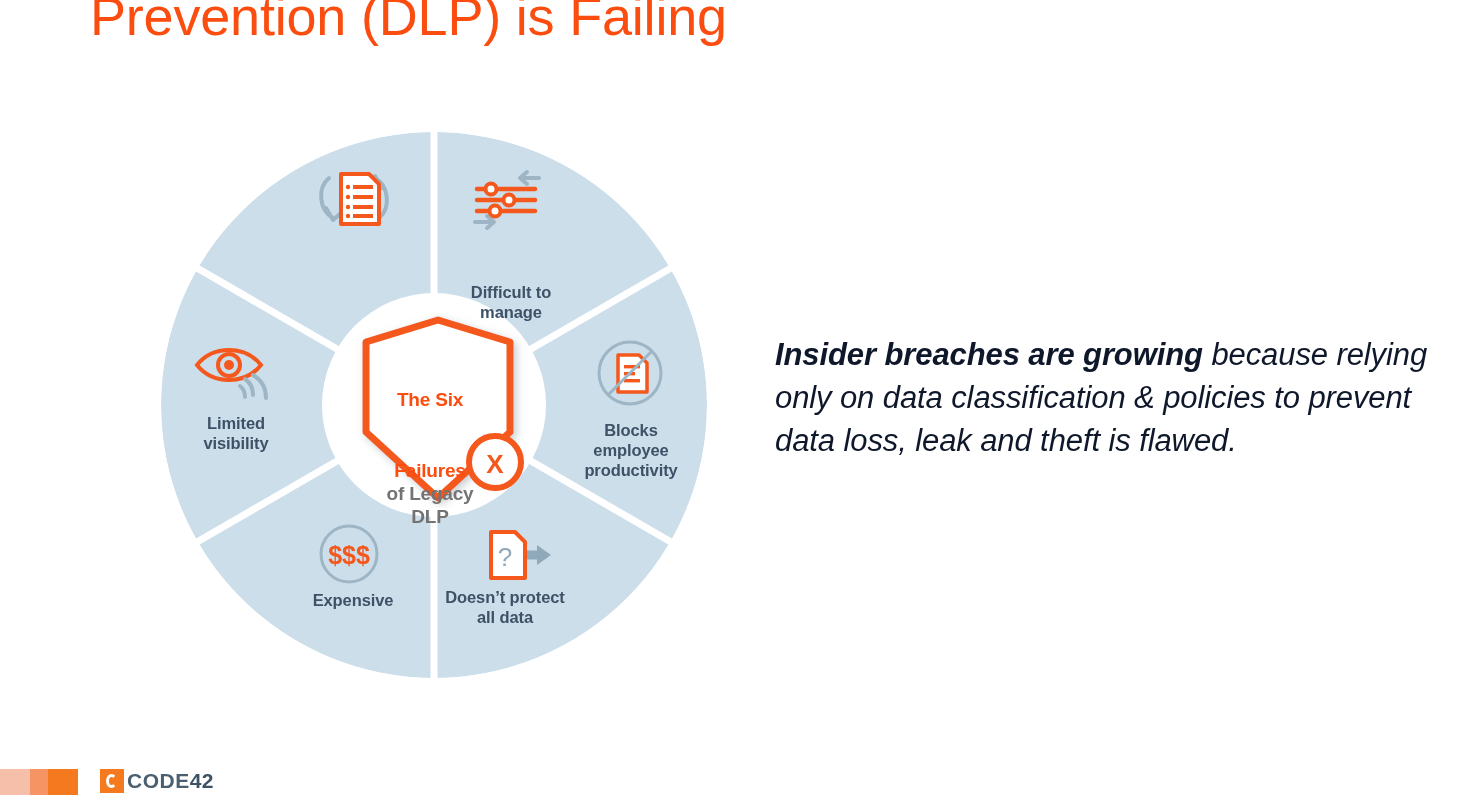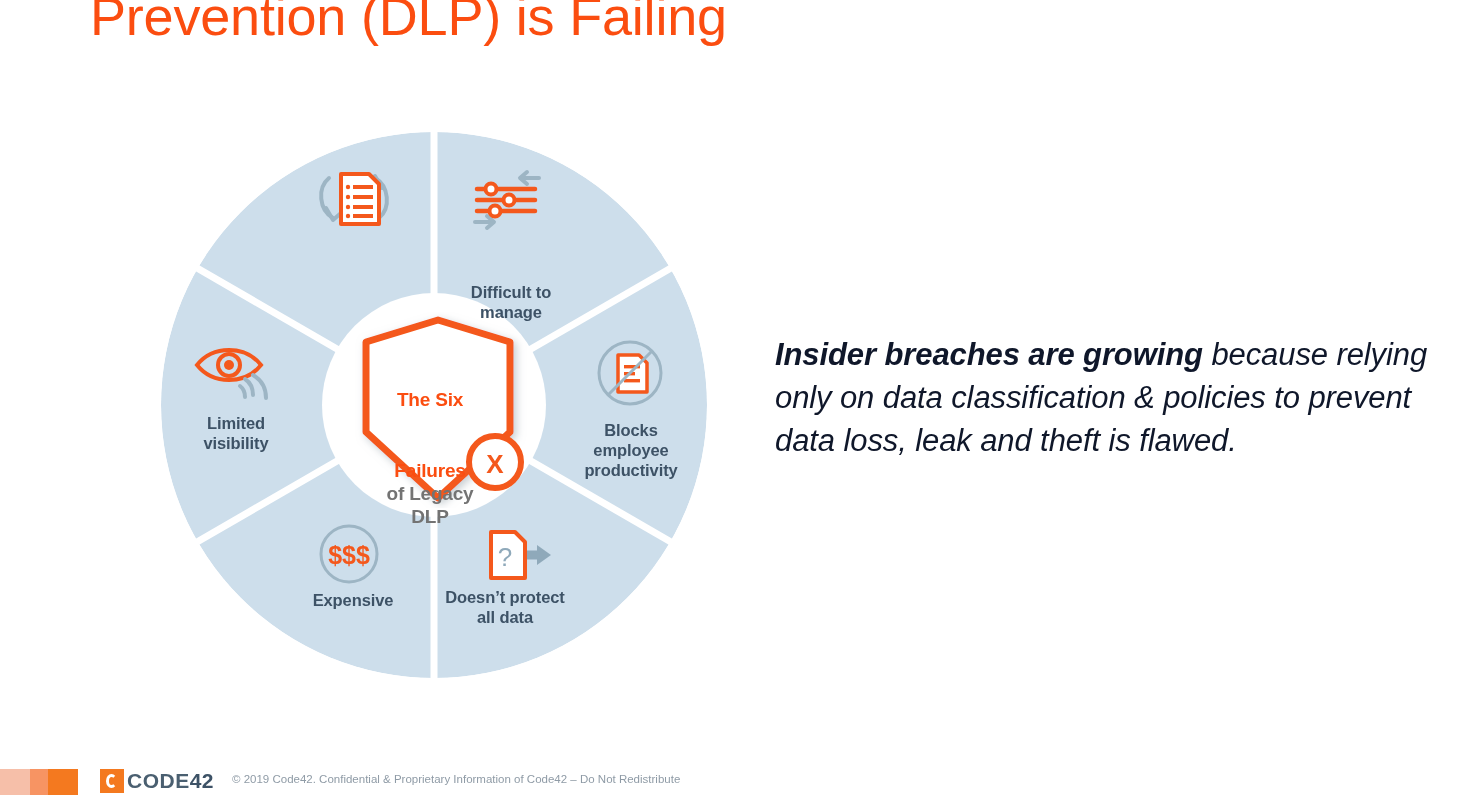--- a/index.html
+++ b/index.html
@@ -335,14 +335,13 @@
 <div id="footer">
   <div id="footer-swatch">
     <i class="s1"></i>
     <i class="s2"></i>
     <i class="s3"></i>
   </div>
   <div id="footer-logo">
     <span class="mark"></span>
     <span class="wordmark"><span>CODE</span><span class="num">42</span></span>
   </div>
-  <div id="footer-copy">© 2019 Code42. Confidential &amp; Proprietary Information of Code42 – Do Not Redistribute</div>
 </div>
 
 </body></html>

